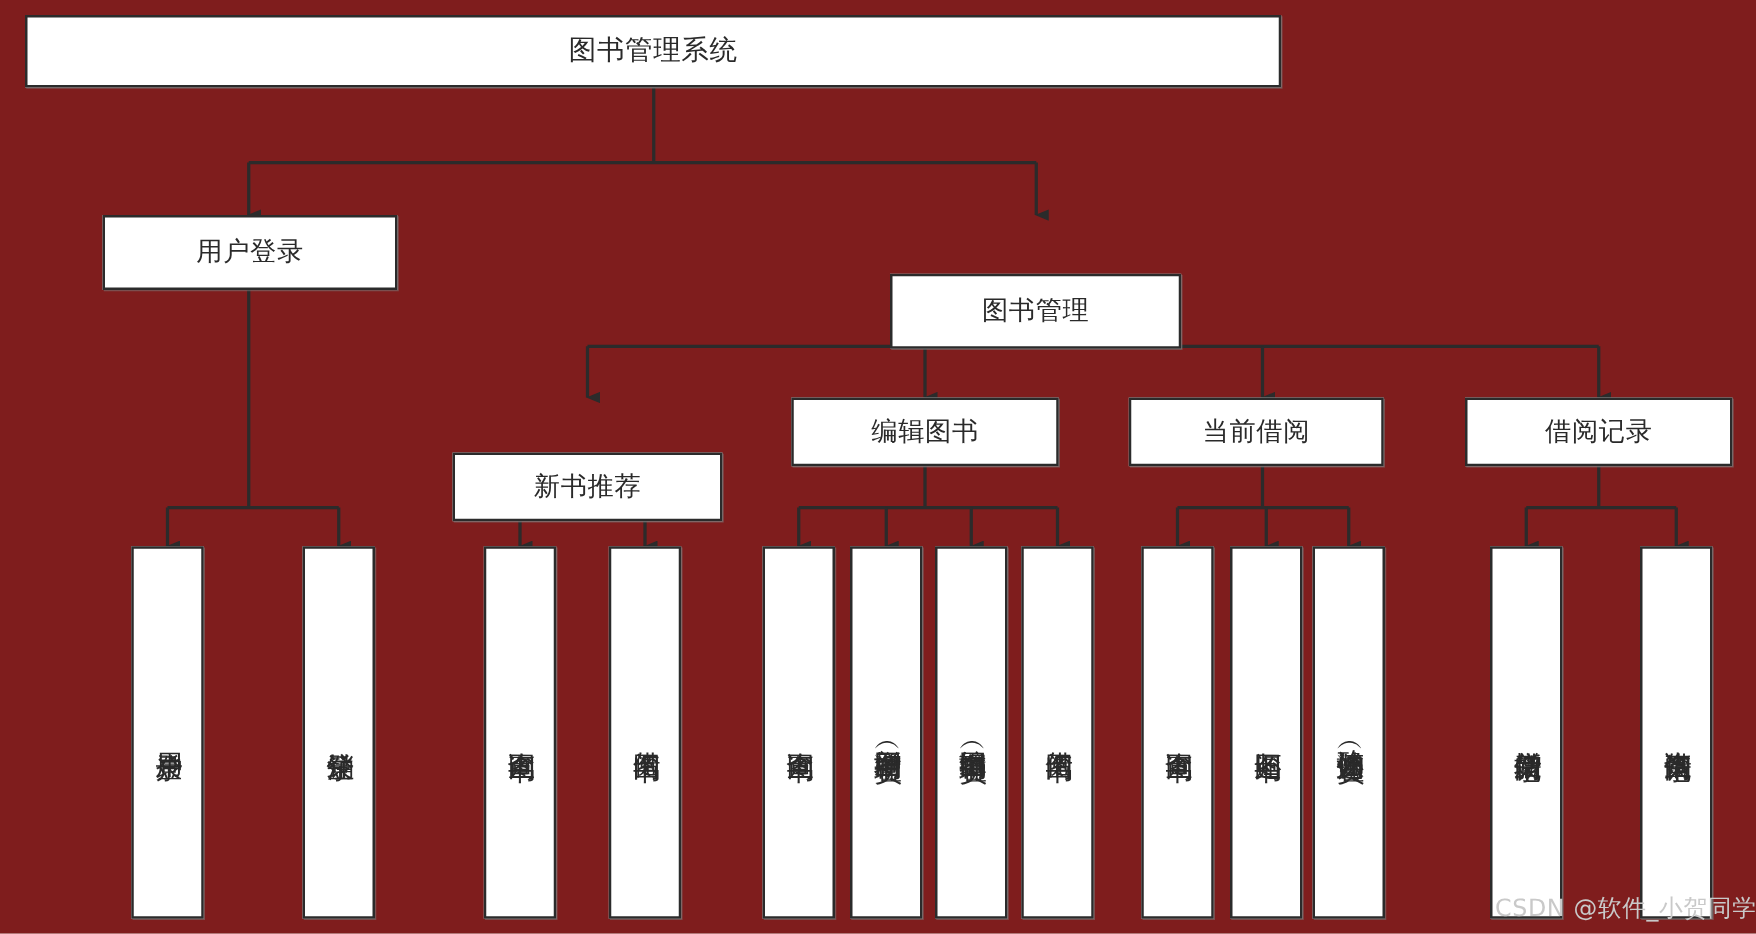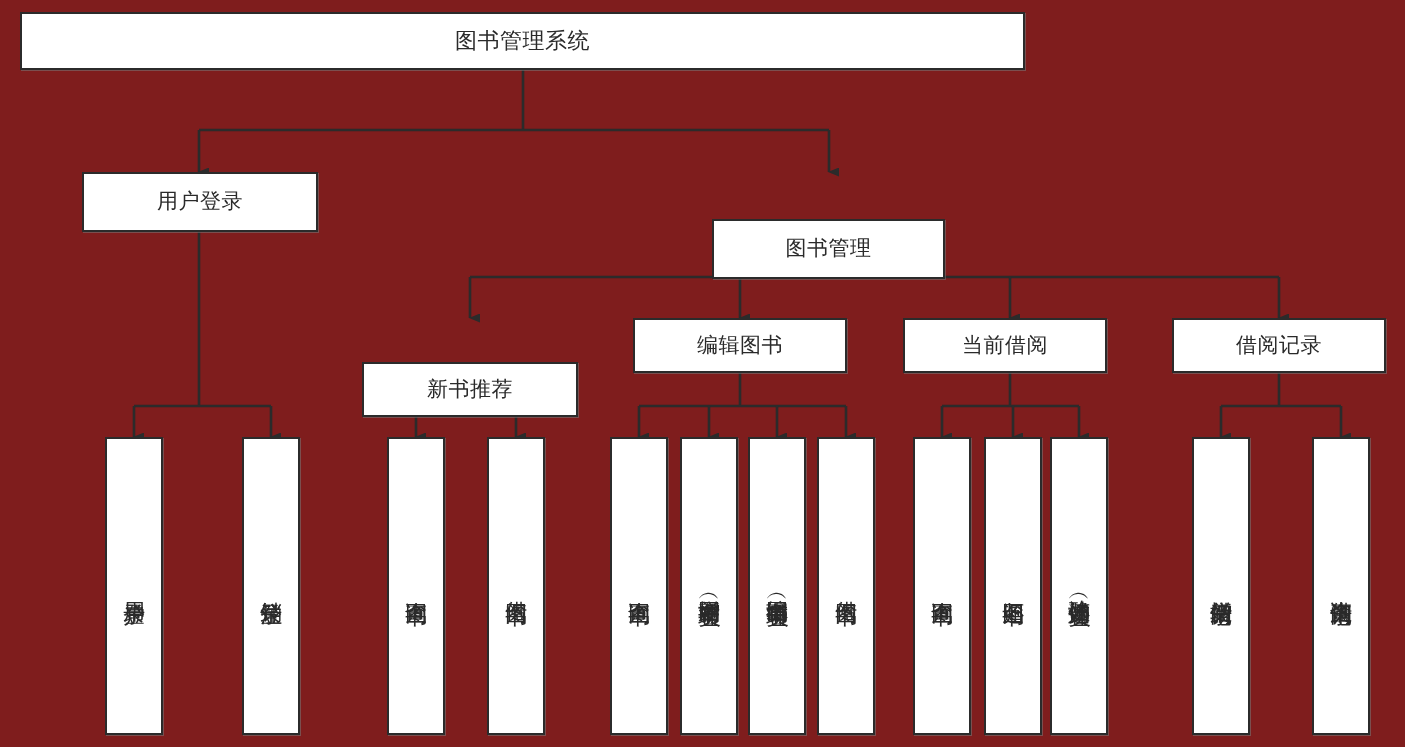--- a/index.html
+++ b/index.html
@@ -175,14 +175,15 @@
         <span class="lbl">确认归还（管理员）</span>
       </div>
       <div class="node leaf vert" style="left: 1192px; top: 437px; width: 58px; height: 298px;">
         <span class="lbl">新增借阅记录</span>
       </div>
       <div class="node leaf vert" style="left: 1312px; top: 437px; width: 58px; height: 298px;">
         <span class="lbl">查询借阅记录</span>
       </div>
     </div>
 
+  <div class="watermark" style="left:1196px; top:714px;">CSDN @软件_小贺同学</div>
 
 </div>
 
 </body></html>

